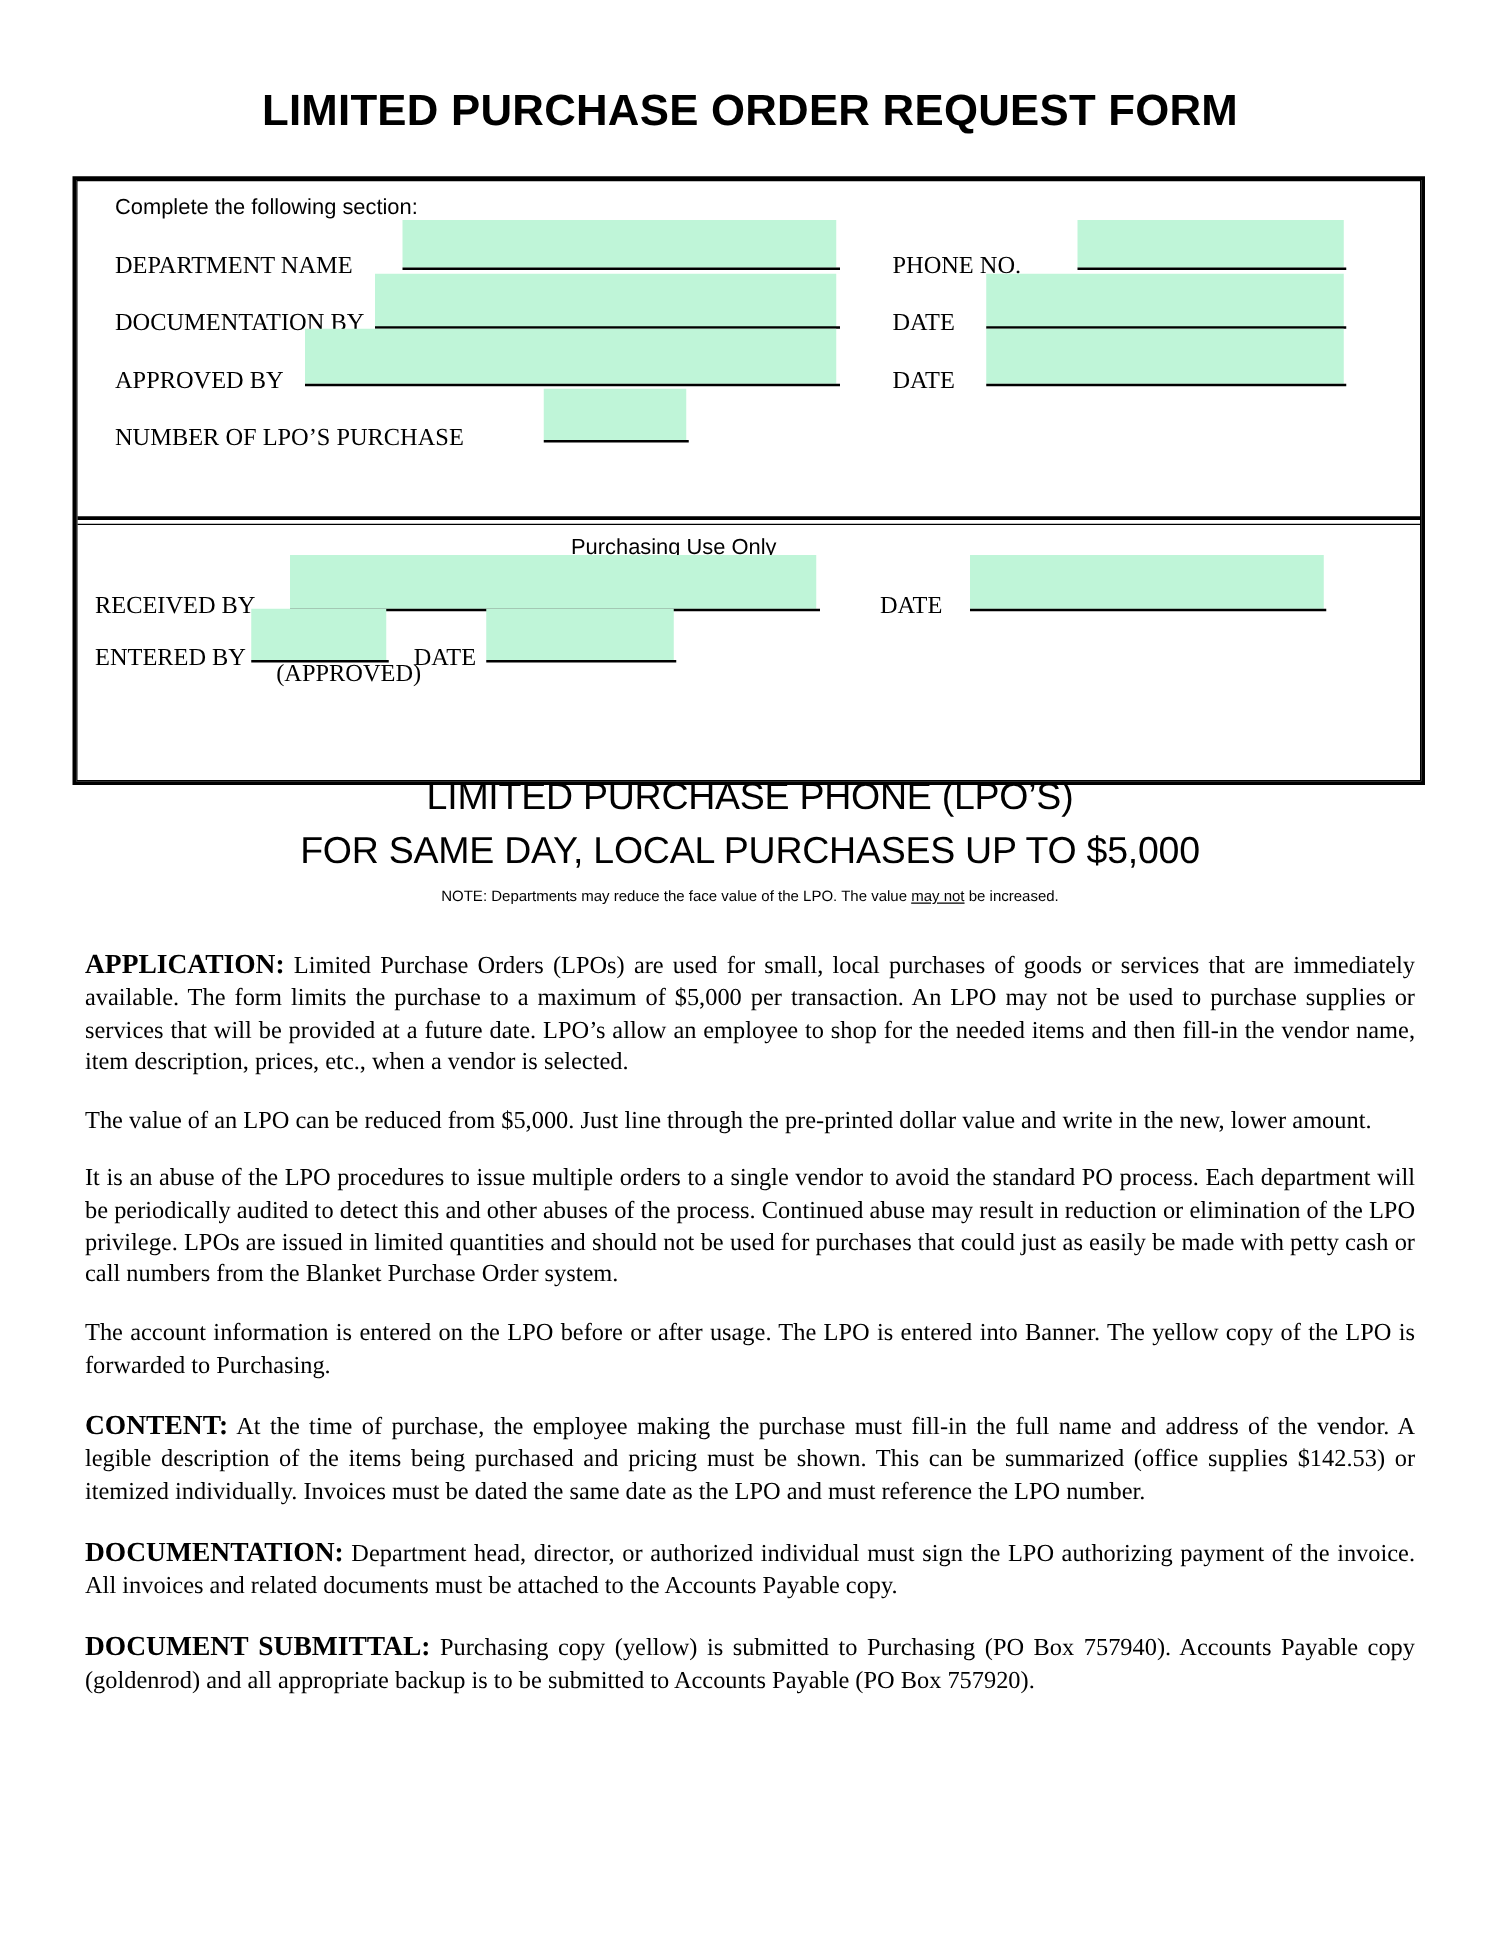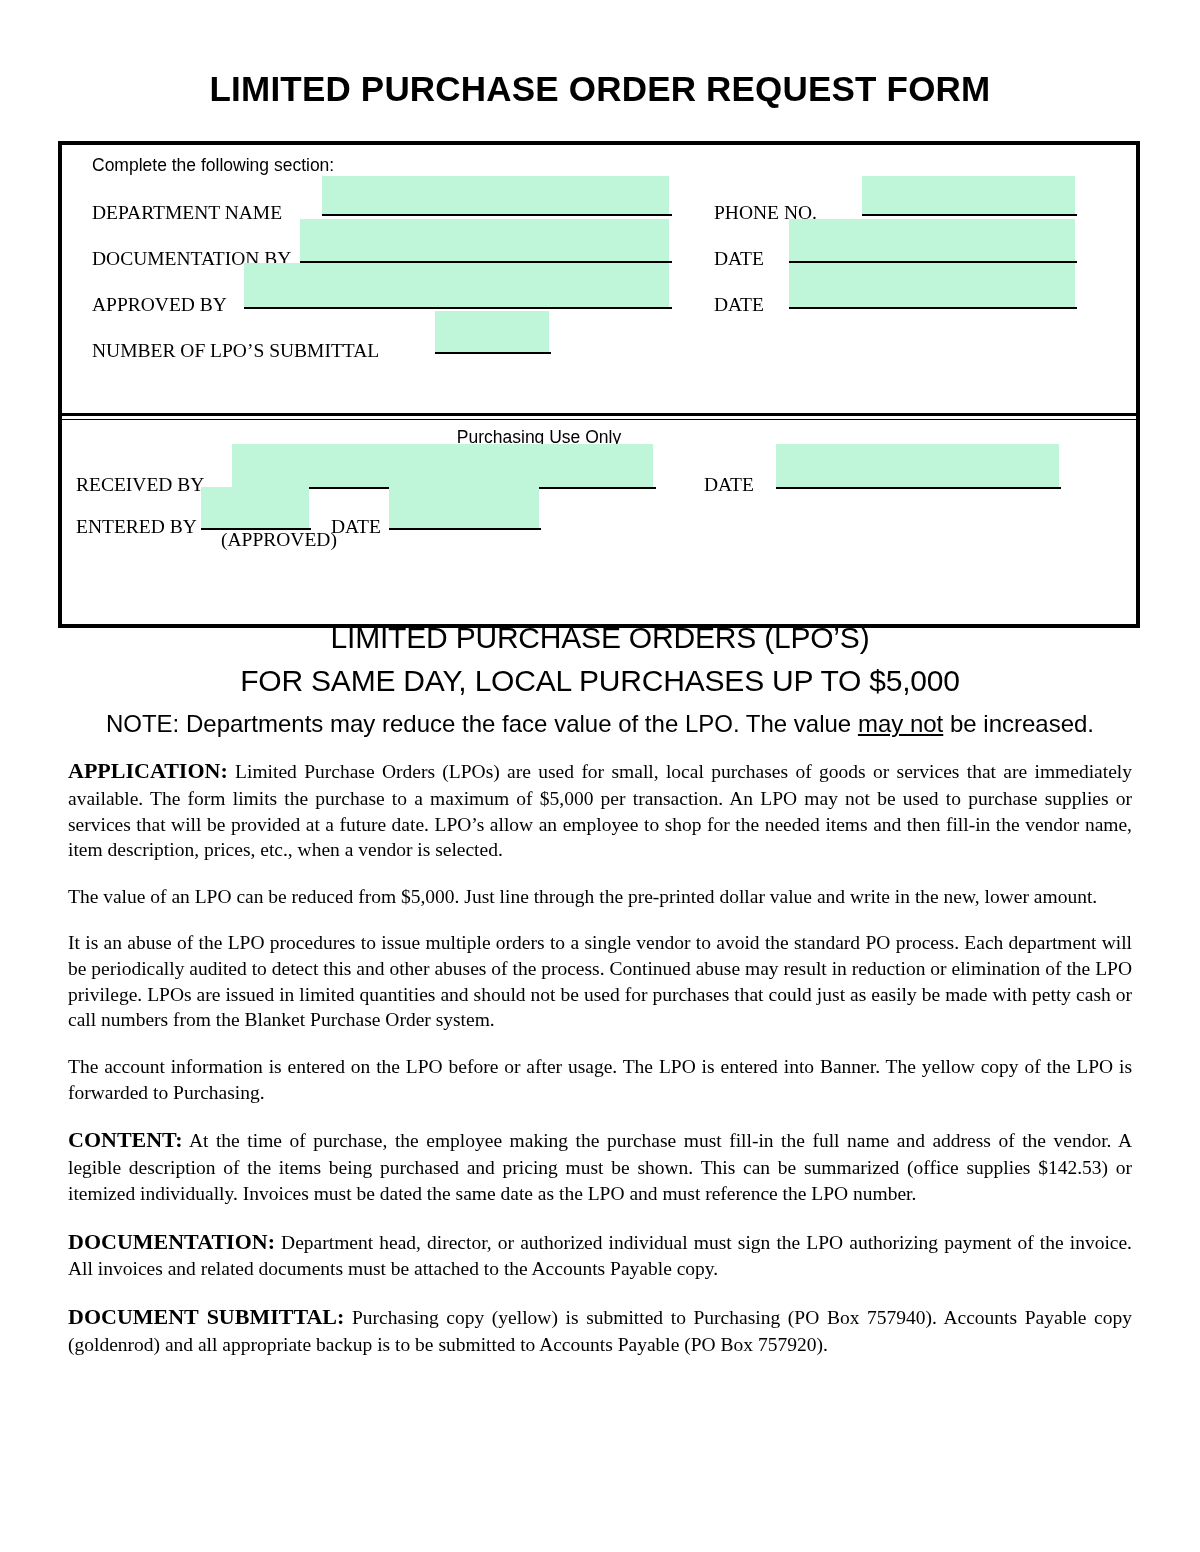--- a/index.html
+++ b/index.html
@@ -121,21 +121,21 @@
   .sub-head {
     font-family: "Liberation Sans", sans-serif;
     font-size: 30px;
     font-weight: 400;
     line-height: 1.42;
     margin: 0;
     letter-spacing: -0.2px;
   }
   .note-line {
     font-family: "Liberation Sans", sans-serif;
-    font-size: 24px;
+    font-size: 12px;
     font-weight: 400;
     margin: 8px 0 0 0;
     line-height: 1.2;
   }
   .note-line u { text-decoration: underline; }
 
   
   .body-text {
     position: absolute;
     left: 68px;
@@ -191,21 +191,21 @@
         <span class="flabel" style="left:0px; top:24px;">APPROVED BY</span>
         <div class="fhl" style="left:152px; top:-8px; width:425px; height:44px;"></div>
         <div class="fline" style="left:152px; top:36px; width:428px;"></div>
 
         <span class="flabel" style="left:622px; top:24px;">DATE</span>
         <div class="fhl" style="left:697px; top:-8px; width:286px; height:44px;"></div>
         <div class="fline" style="left:697px; top:36px; width:288px;"></div>
       </div>
 
       <div class="frow" style="height:46px;">
-        <span class="flabel" style="left:0px; top:24px;">NUMBER OF LPO’S SUBMITTAL</span>
+        <span class="flabel" style="left:0px; top:24px;">NUMBER OF LPO’S PURCHASE</span>
         <div class="fhl" style="left:343px; top:-6px; width:114px; height:41px;"></div>
         <div class="fline" style="left:343px; top:35px; width:116px;"></div>
       </div>
     </div>
 
     <div class="section-divider"></div>
 
     <div class="section-bottom">
       <div class="purchasing-label">Purchasing Use Only</div>
 
@@ -232,21 +232,21 @@
 
       <div class="frow" style="height:26px;">
         <span class="initials" style="left:145px; top:2px;">(APPROVED)</span>
       </div>
     </div>
 
   </div>
 </div>
 
 <div class="sub-heads">
-  <div class="sub-head">LIMITED PURCHASE ORDERS (LPO’S)</div>
+  <div class="sub-head">LIMITED PURCHASE PHONE (LPO’S)</div>
   <div class="sub-head">FOR SAME DAY, LOCAL PURCHASES UP TO $5,000</div>
   <div class="note-line"><span>NOTE:  Departments may reduce the face value of the LPO.  The value </span><u>may not</u><span> be increased.</span></div>
 </div>
 
 <div class="body-text">
 
   <p class="para"><span class="lead">APPLICATION:</span><span> Limited Purchase Orders (LPOs) are used for small, local purchases of goods or services that are immediately available.  The form limits the purchase to a maximum of $5,000 per transaction.  An LPO may not be used to purchase supplies or services that will be provided at a future date.  LPO’s allow an employee to shop for the needed items and then fill-in the vendor name, item description, prices, etc., when a vendor is selected.</span></p>
 
   <p class="para">The value of an LPO can be reduced from $5,000.  Just line through the pre-printed dollar value and write in the new, lower amount.</p>
 

